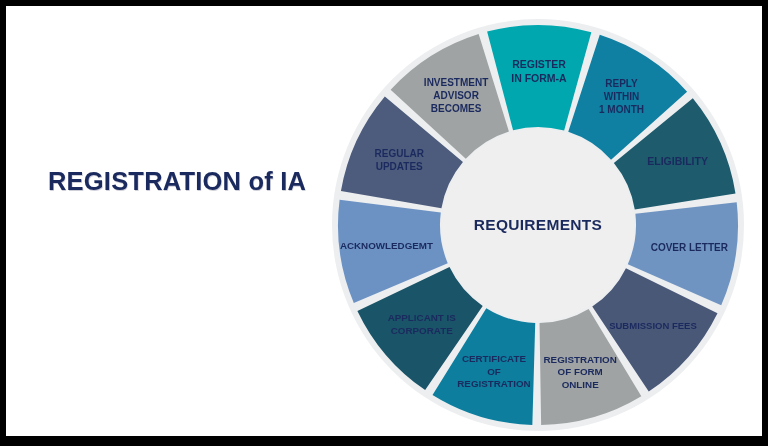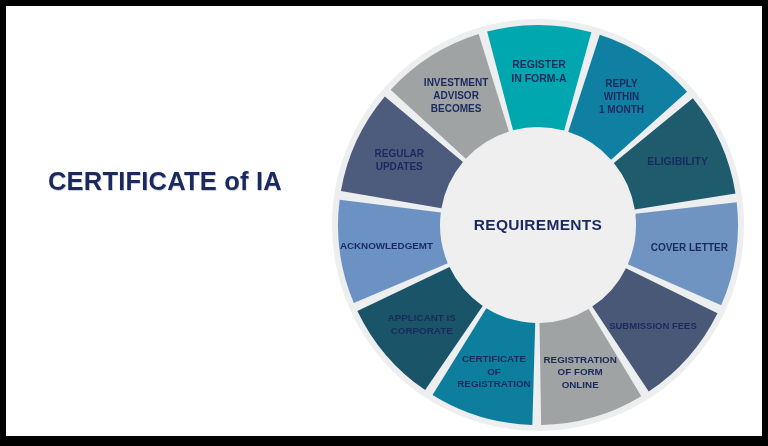--- a/index.html
+++ b/index.html
@@ -72,21 +72,21 @@
     dominant-baseline: middle;
     letter-spacing: 0.3px;
   }
 </style>
 </head>
 <body>
 
 <div id="frame">
   <div id="slide">
 
-    <div id="title">CERTIFICATE of IA</div>
+    <div id="title">REGISTRATION of IA</div>
 
     <div id="wheel-wrap">
       <svg id="wheel" viewBox="0 0 424 428">
         <g id="halo-group">
           <circle id="halo" cx="210" cy="218" r="206" fill="#eceef0"></circle>
         </g>
         <g id="slices">
             <path d="M 159.11507943311676 24.581477466862083 A 200 200 0 0 1 263.33587544440843 25.24293945336646 L 236.13457896776012 123.54904033214956 A 98 98 0 0 0 185.06638892222722 123.22492395876242 Z" fill="#00a7ae"></path>
             <path d="M 271.76282893864504 27.775519552567403 A 200 200 0 0 1 359.0813284285225 84.67799313696551 L 283.049850929976 152.6722166371131 A 98 98 0 0 0 240.2637861799361 124.79000458075802 Z" fill="#0f7fa2"></path>
             <path d="M 364.8013166514494 91.36449011838067 A 200 200 0 0 1 407.49451299491193 186.44184199129205 L 306.77231136750686 202.5365025757331 A 98 98 0 0 0 285.85264515921017 155.9486001580065 Z" fill="#1d5b6d"></path>

